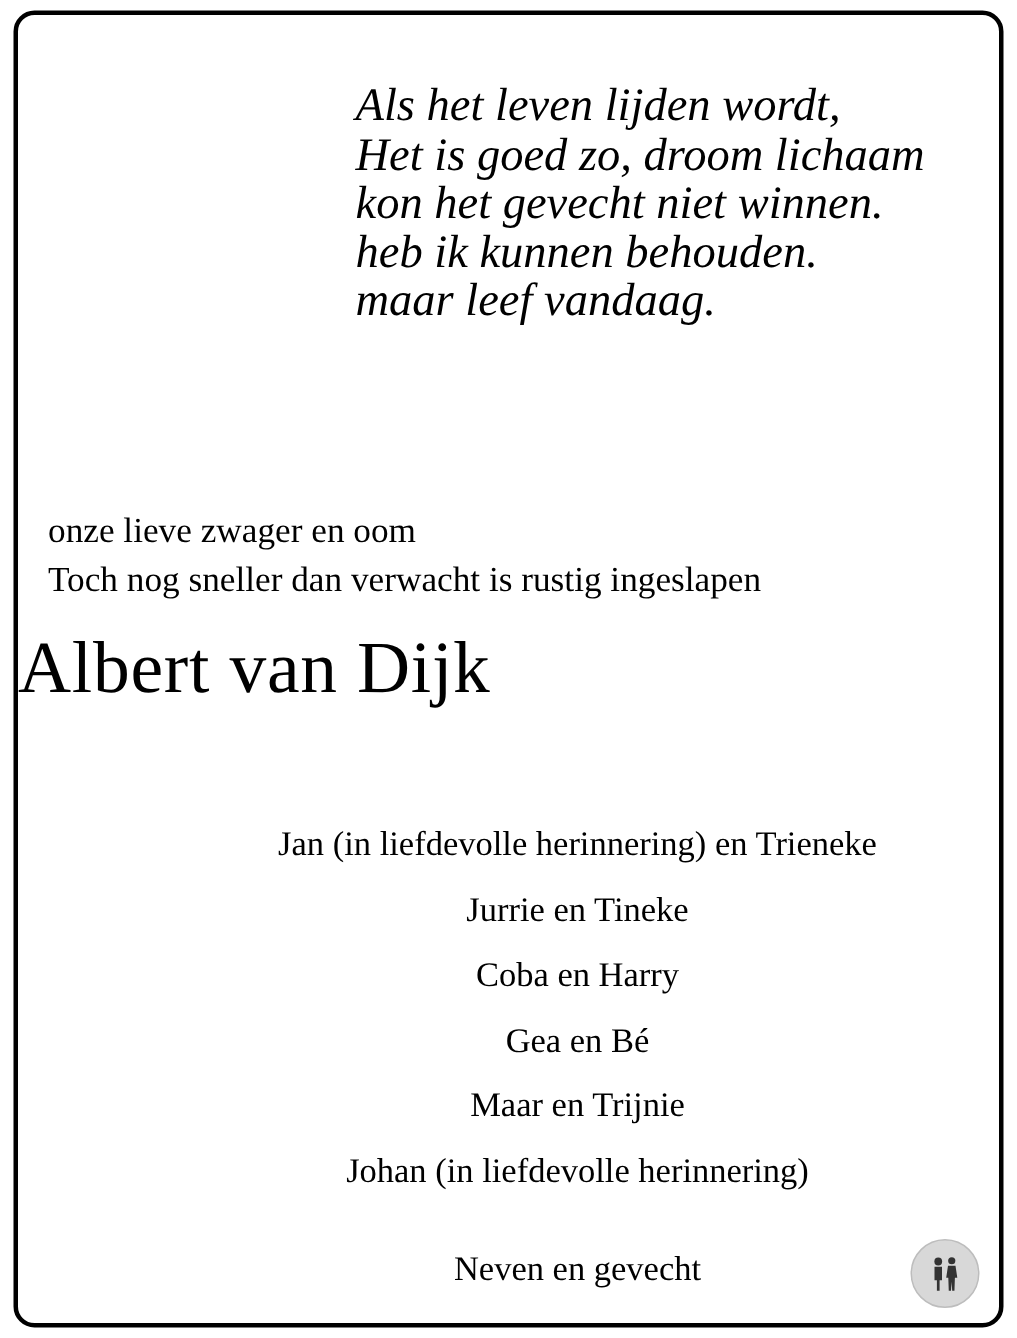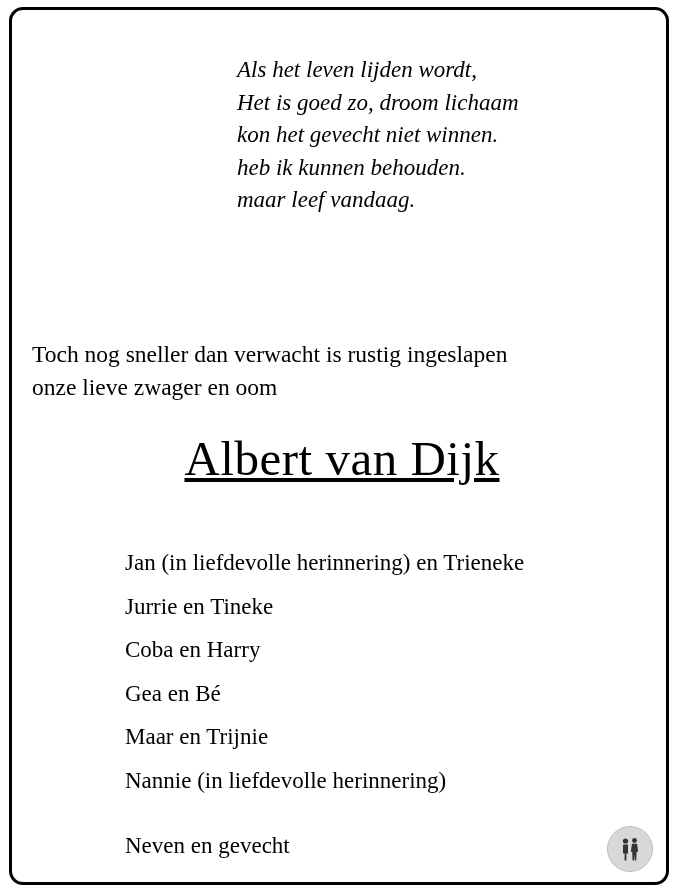--- a/index.html
+++ b/index.html
@@ -37,21 +37,21 @@
     padding: 0;
   }
 
   
   .poem {
     position: absolute;
     left: 225px;
     top: 44px;
     width: 430px;
     font-style: italic;
-    font-size: 23px;
+    font-size: 31px;
     line-height: 32.5px;
     white-space: nowrap;
   }
   .poem-line {
     display: block;
   }
 
   
   .intro {
     position: absolute;
@@ -62,40 +62,40 @@
     line-height: 33px;
   }
   .intro-line {
     display: block;
   }
 
   
   .name {
     position: absolute;
     left: 0;
-    top: 420px;
+    top: 406px;
     width: 660px;
-    text-align: center;
+    text-align: left;
     font-size: 49px;
     letter-spacing: 0.5px;
-    text-decoration: underline;
   }
 
   
   .family {
     position: absolute;
     left: 113px;
     top: 531px;
     width: 520px;
     font-size: 23px;
     line-height: 43.5px;
   }
   .family-item {
     display: block;
     white-space: nowrap;
+    text-align: center;
   }
   .family-item.gap {
     margin-top: 22px;
   }
 
   
   .logo {
     position: absolute;
     right: 13px;
     bottom: 10px;
@@ -118,33 +118,33 @@
 
     <div class="poem">
       <span class="poem-line">Als het leven lijden wordt,</span>
       <span class="poem-line">Het is goed zo, droom lichaam</span>
       <span class="poem-line">kon het gevecht niet winnen.</span>
       <span class="poem-line">heb ik kunnen behouden.</span>
       <span class="poem-line">maar leef vandaag.</span>
     </div>
 
     <div class="intro">
+      <span class="intro-line">onze lieve zwager en oom</span>
       <span class="intro-line">Toch nog sneller dan verwacht is rustig ingeslapen</span>
-      <span class="intro-line">onze lieve zwager en oom</span>
     </div>
 
     <div class="name">Albert van Dijk</div>
 
     <div class="family">
       <span class="family-item">Jan (in liefdevolle herinnering) en Trieneke</span>
       <span class="family-item">Jurrie en Tineke</span>
       <span class="family-item">Coba en Harry</span>
       <span class="family-item">Gea en Bé</span>
       <span class="family-item">Maar en Trijnie</span>
-      <span class="family-item">Nannie (in liefdevolle herinnering)</span>
+      <span class="family-item">Johan (in liefdevolle herinnering)</span>
       <span class="family-item gap">Neven en gevecht</span>
     </div>
 
     <div class="logo">
       <svg width="30" height="30" viewBox="0 0 30 30" aria-hidden="true">
         <circle cx="10.5" cy="7" r="2.6" fill="#333"></circle>
         <path d="M8 10.5 h5 v9 h-1.6 v7 h-1.8 v-7 h-1.6 z" fill="#333"></path>
         <circle cx="19.5" cy="6.5" r="2.4" fill="#333"></circle>
         <path d="M17 9.8 h5 l1.2 8 h-1.6 l-0.3 8.7 h-1.5 l-0.4 -6 l-0.4 6 h-1.5 l-0.3 -8.7 h-1.4 z" fill="#333"></path>
       </svg>

